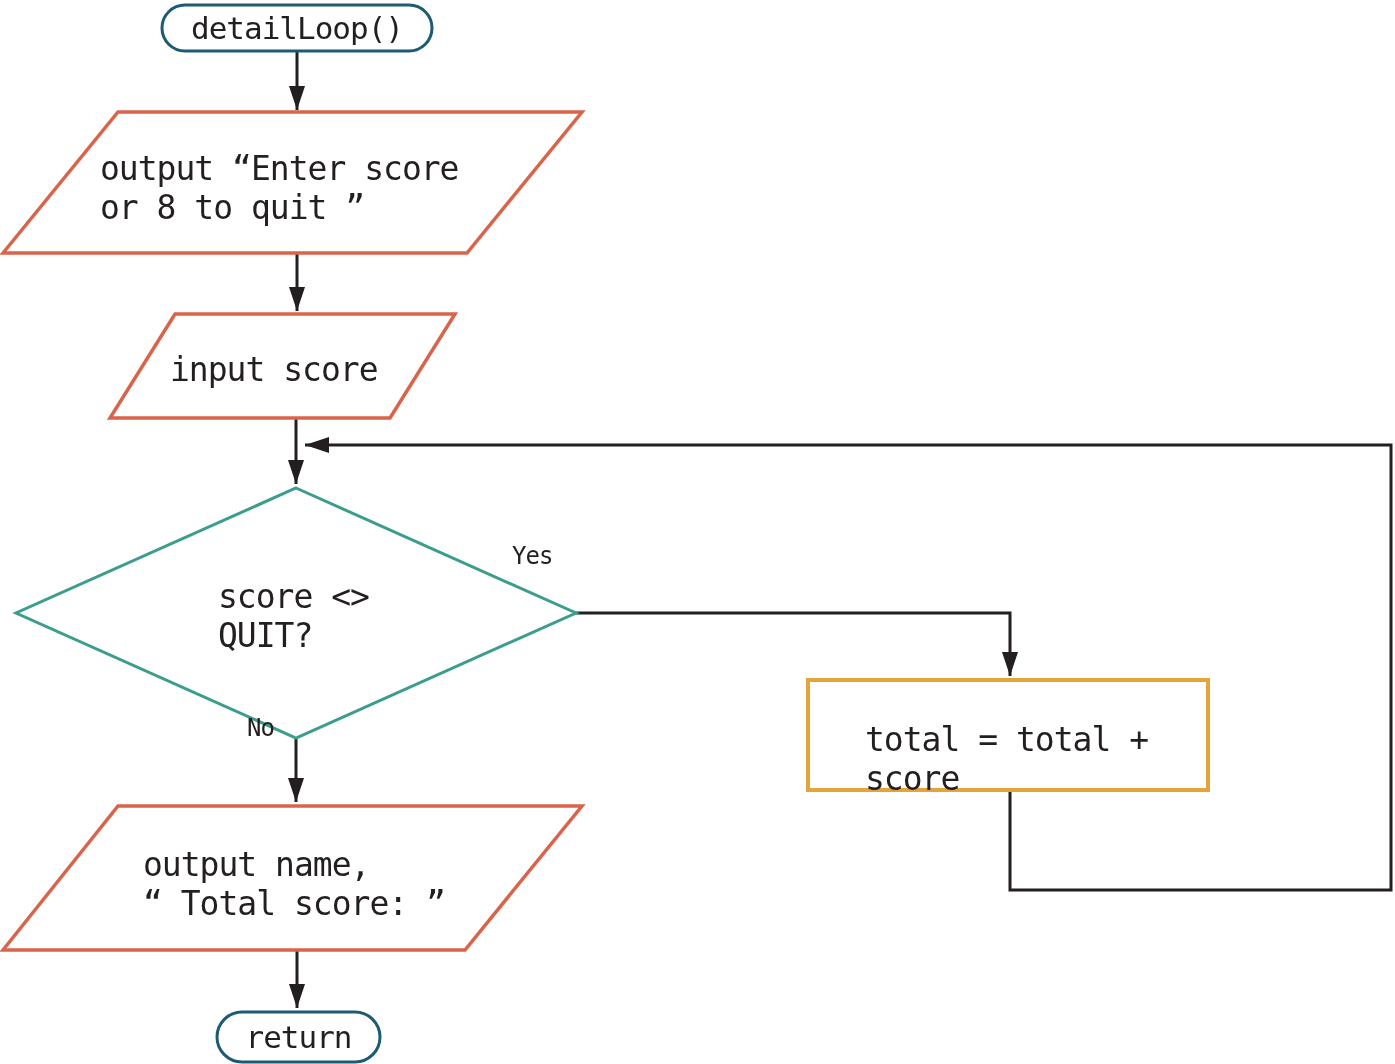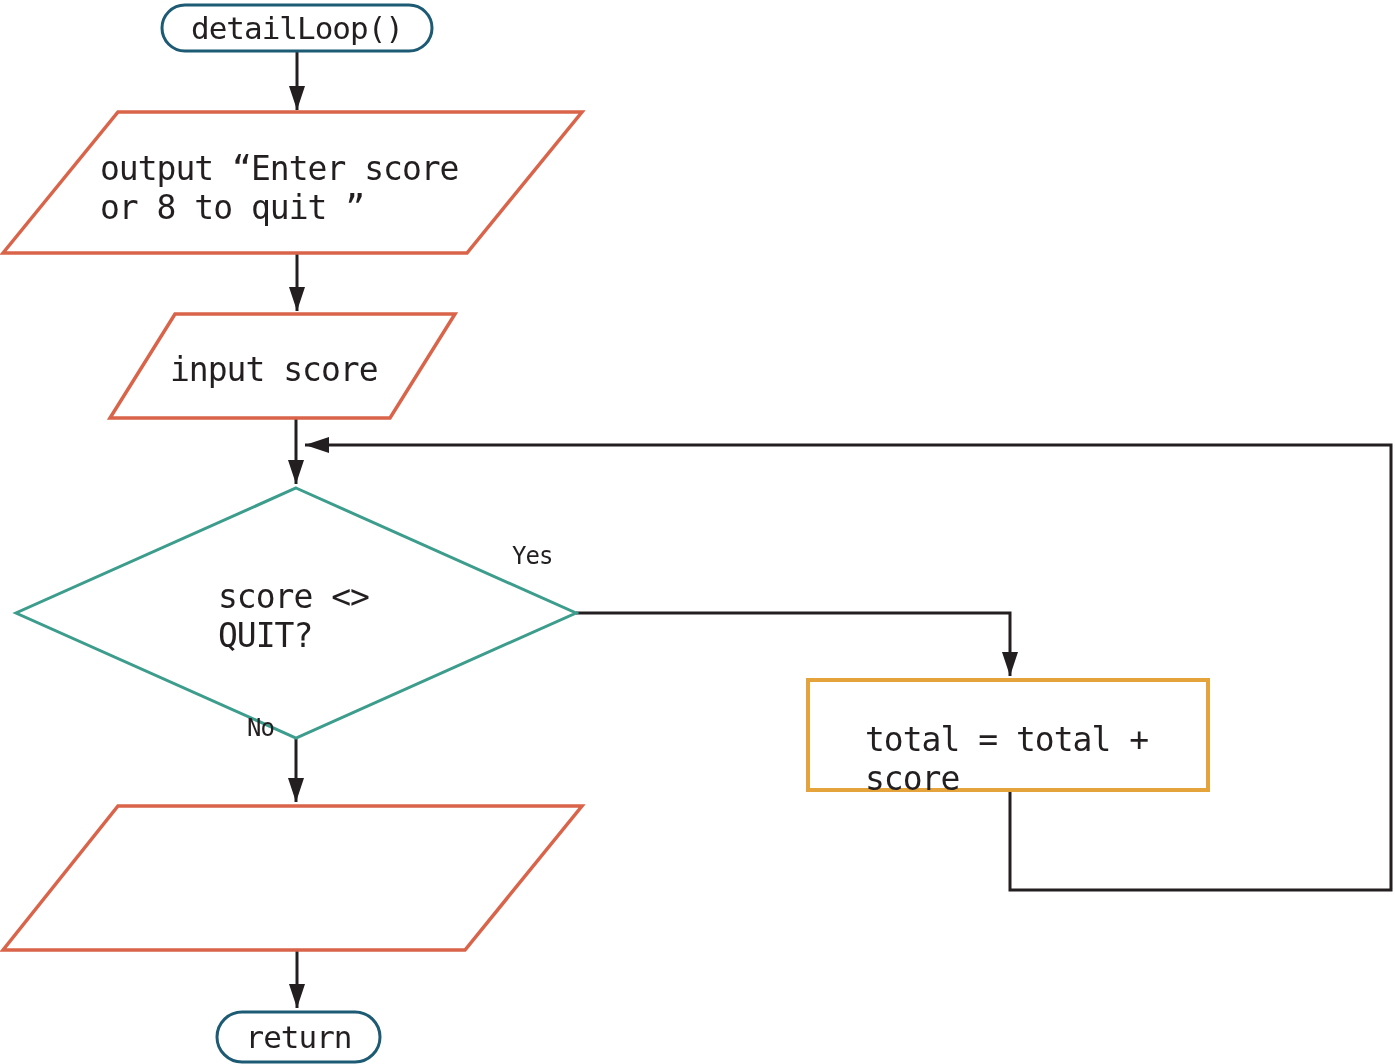--- a/index.html
+++ b/index.html
@@ -88,16 +88,18 @@
 
   <div class="lbl" style="left:170px; top:350px;">input score</div>
 
   <div class="lbl-branch" style="left:512px; top:537px;">Yes</div>
 
   <div class="lbl-branch" style="left:247px; top:709px;">No</div>
 
   <div class="lbl" style="left:855px; top:720px;margin-left:10px;">total = total +
 score</div>
 
+  <div class="lbl" style="left:143px; top:845px;">output name,
+“ Total score: ”</div>
 
   <div class="lbl-terminal" style="left:217px; top:1012px; width:163px; height:50px;">return</div>
 
 </div>
 
 </body></html>

